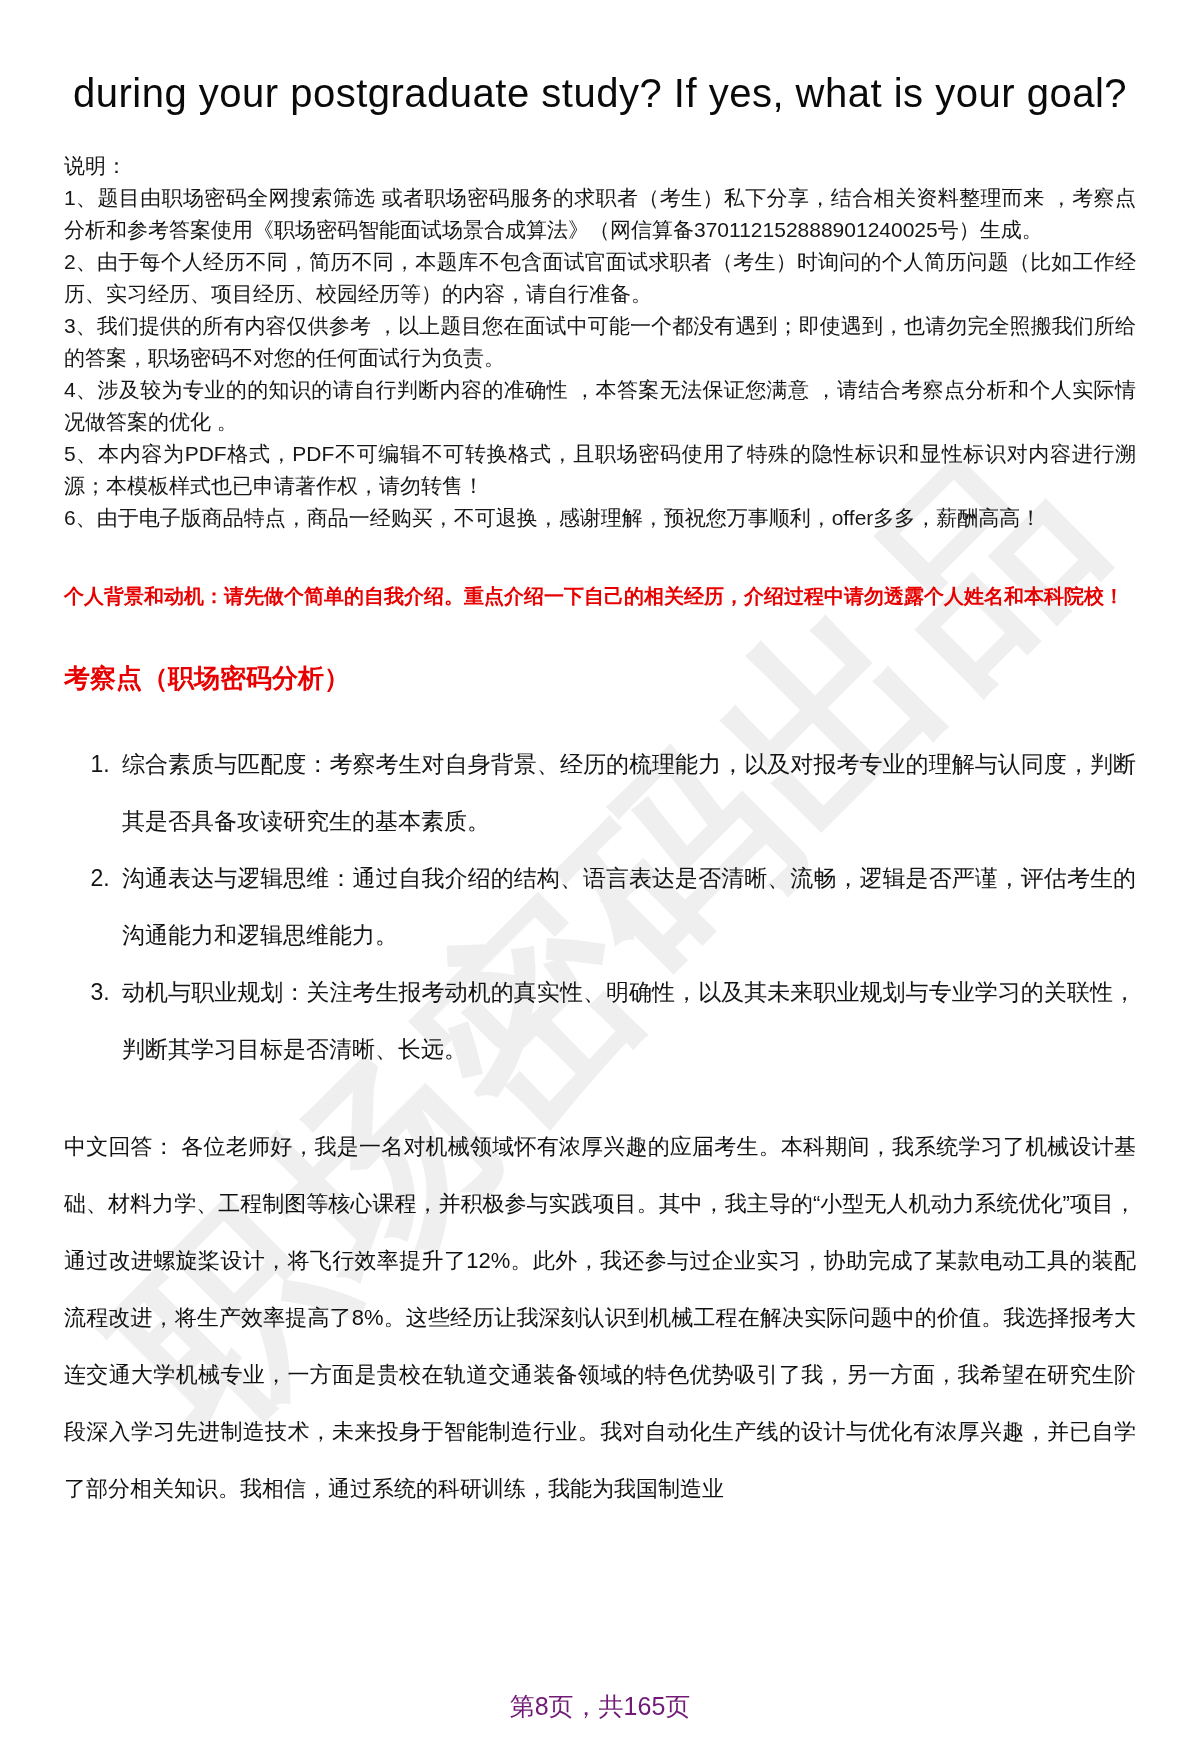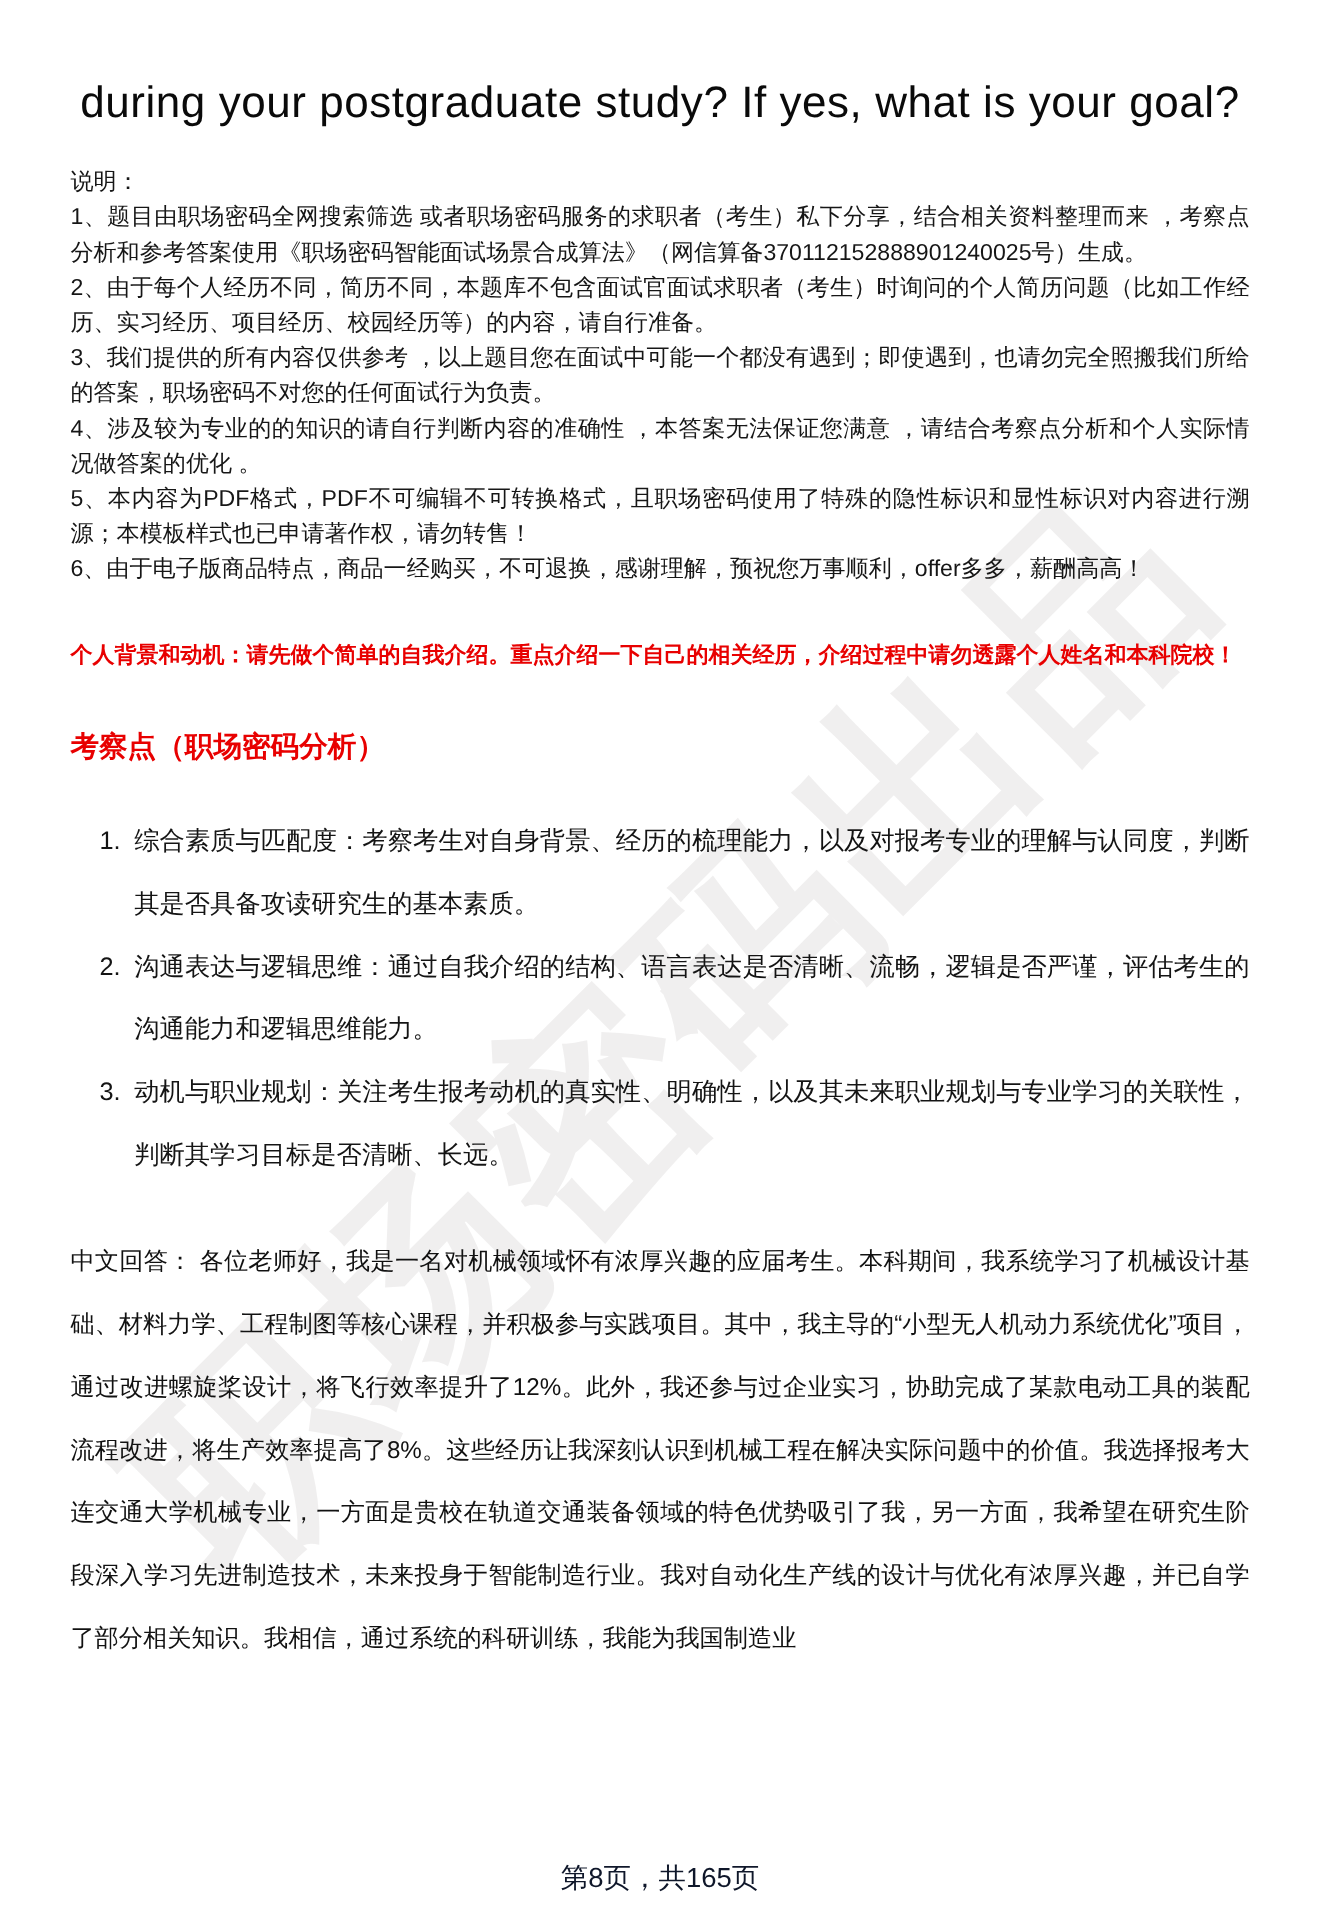--- a/index.html
+++ b/index.html
@@ -78,21 +78,21 @@
     text-align: justify;
     color: #111111;
   }
   .page-footer {
     position: absolute;
     left: 0;
     top: 1690px;
     width: 100%;
     text-align: center;
     font-size: 25px;
-    color: #0f172a;
+    color: #701a75;
     z-index: 2;
   }
   .watermark {
     position: absolute;
     left: -30px;
     top: 800px;
     width: 1280px;
     z-index: 1;
     text-align: center;
     font-size: 205px;

